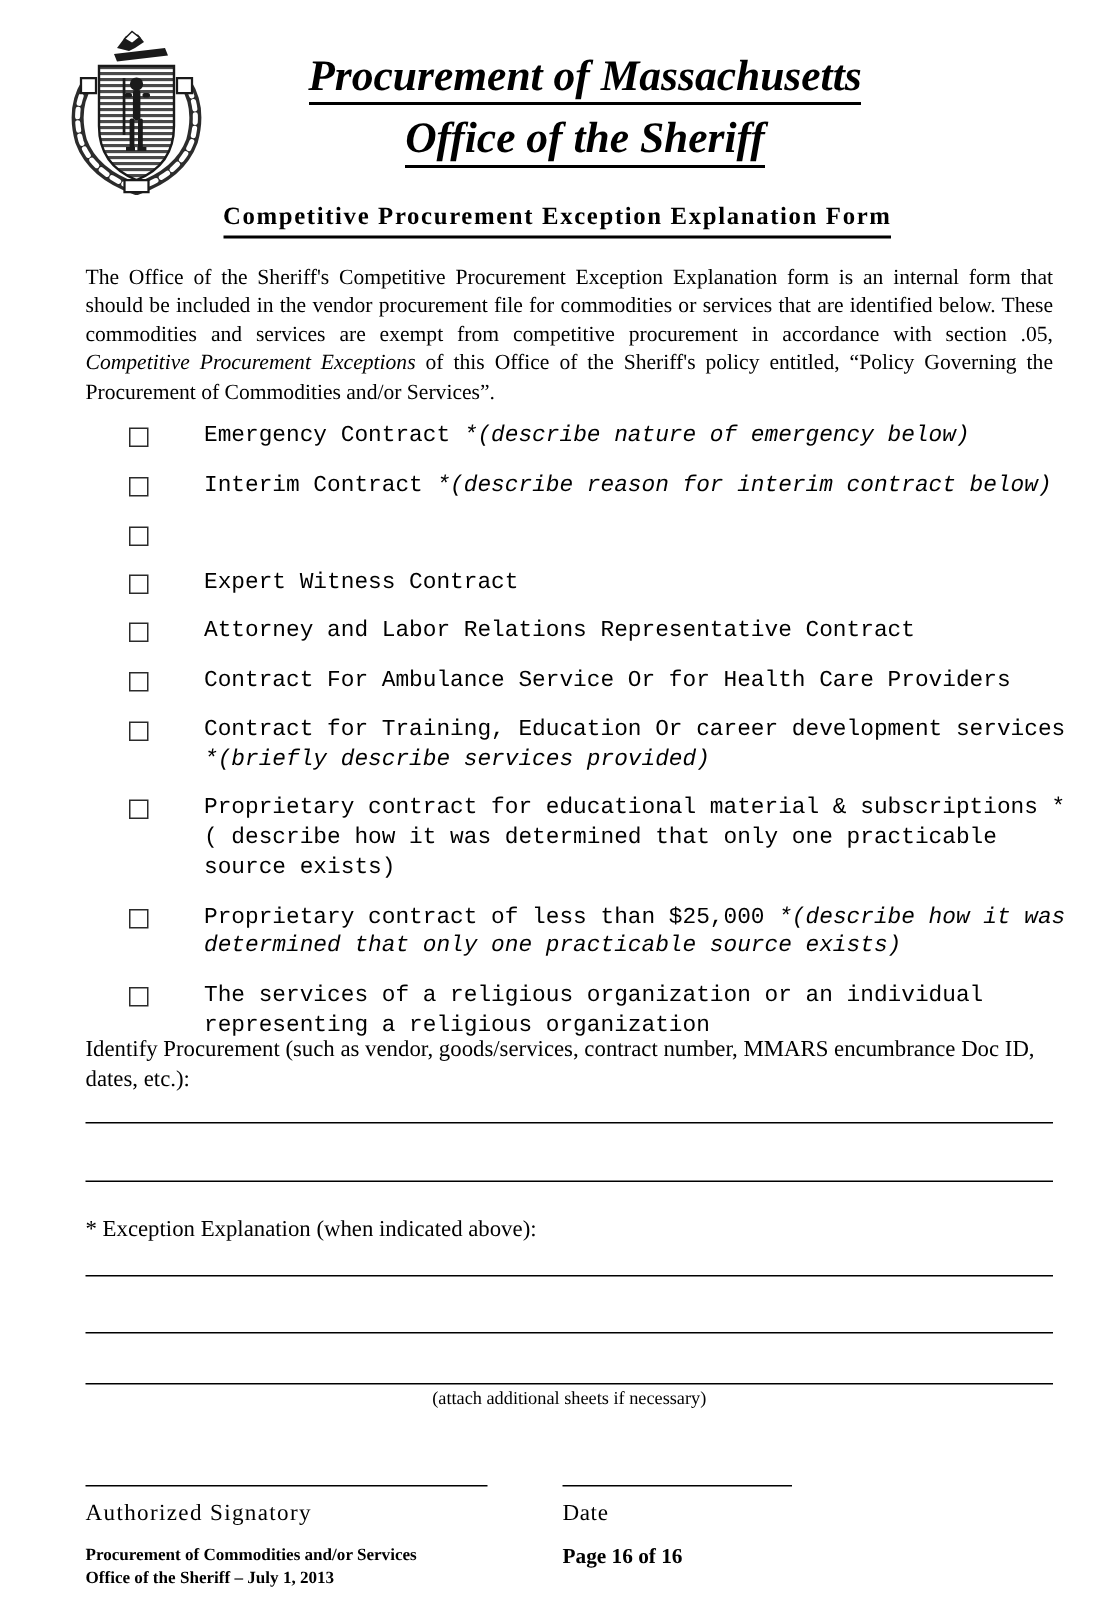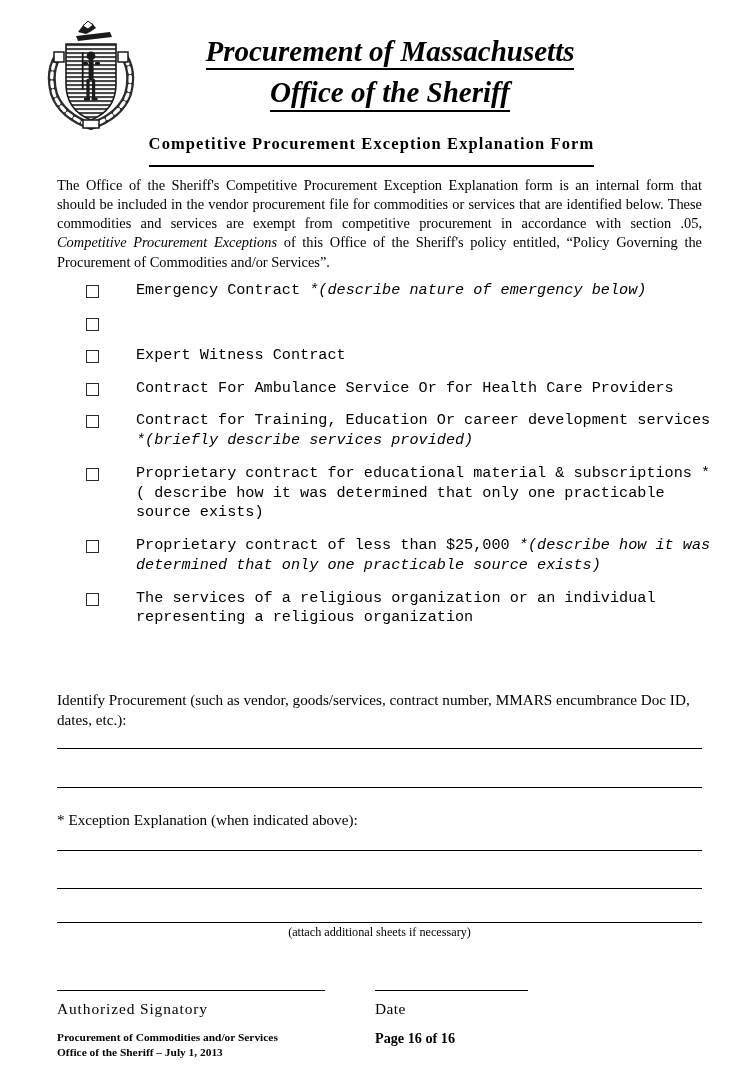--- a/index.html
+++ b/index.html
@@ -54,21 +54,21 @@
     top: 134px;
     width: 743px;
     text-align: center;
   }
   .form-title span {
     display: inline-block;
     font-weight: bold;
     font-size: 16.5px;
     letter-spacing: 1.1px;
     border-bottom: 2px solid #000;
-    padding-bottom: 11px;
+    padding-bottom: 3px;
   }
 
   
   .intro {
     position: absolute;
     left: 57px;
     top: 176px;
     width: 645px;
     font-size: 14.4px;
     line-height: 1.33;
@@ -224,31 +224,39 @@
   <span>The Office of the Sheriff's Competitive Procurement Exception Explanation form is an internal form that should be included in the vendor procurement file for commodities or services that are identified below. These commodities and services are exempt from competitive procurement in accordance with section .05, </span><i>Competitive Procurement Exceptions</i><span> of this Office of the Sheriff's policy entitled, “Policy Governing the Procurement of Commodities and/or Services”.</span>
 </div>
 
 <div class="checklist">
 
   <div class="cl-item">
     <span class="box"></span>
     <span>Emergency Contract  </span><em>*(describe nature of emergency below)</em>
   </div>
 
+  <div class="cl-item">
+    <span class="box"></span>
+    <span>Interim Contract  </span><em>*(describe reason for interim contract below)</em>
+  </div>
 
   <div class="cl-item">
     <span class="box"></span>
   </div>
 
 
   <div class="cl-item">
     <span class="box"></span>
     <span>Expert Witness Contract</span>
   </div>
 
+  <div class="cl-item">
+    <span class="box"></span>
+    <span>Attorney and Labor Relations Representative Contract</span>
+  </div>
 
   <div class="cl-item">
     <span class="box"></span>
     <span>Contract For Ambulance Service Or for Health Care Providers</span>
   </div>
 
   <div class="cl-item">
     <span class="box"></span>
     <span>Contract for Training, Education Or career development services  </span><em>*(briefly describe services provided)</em>
   </div>

